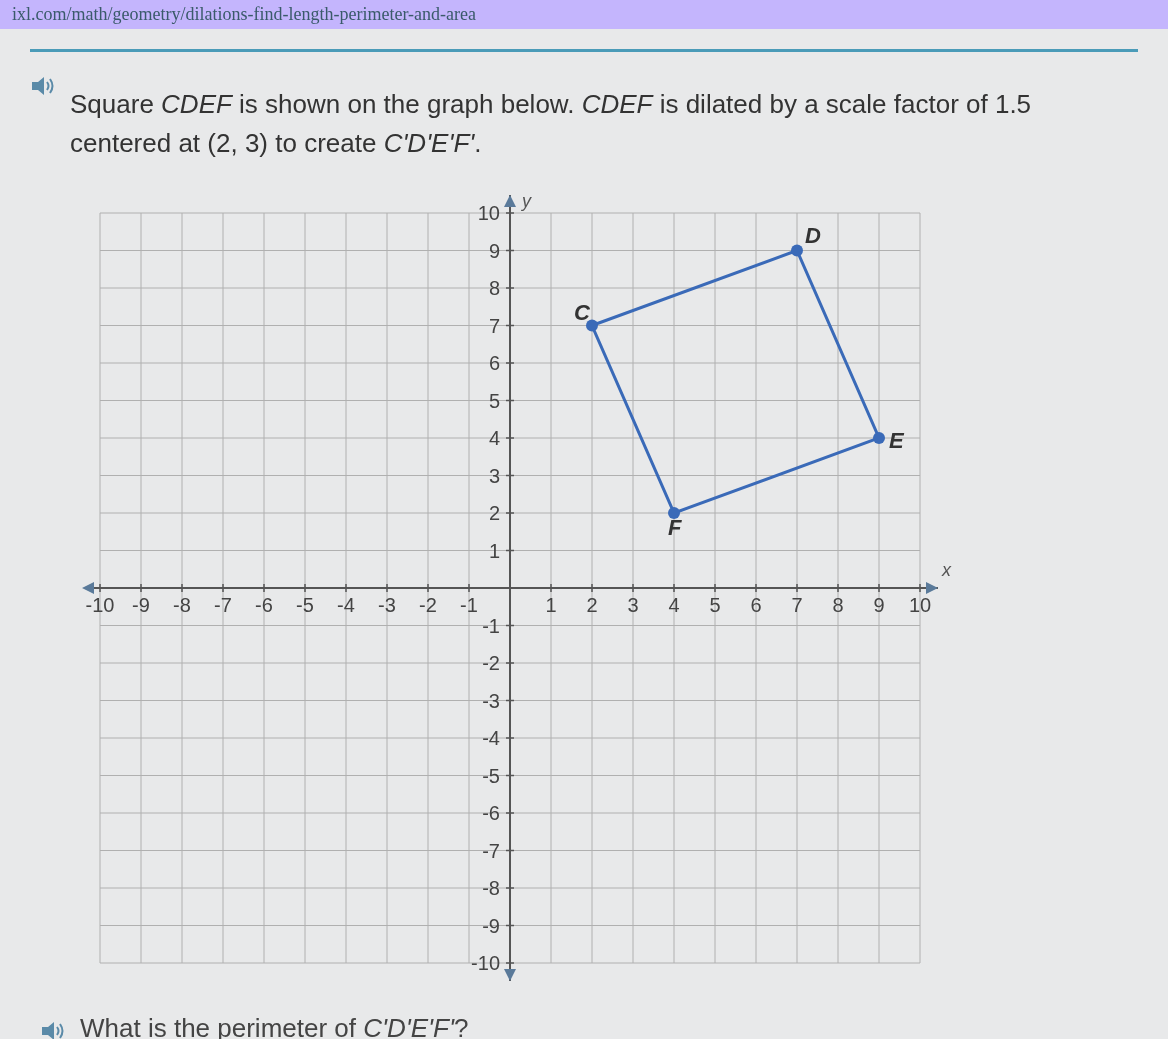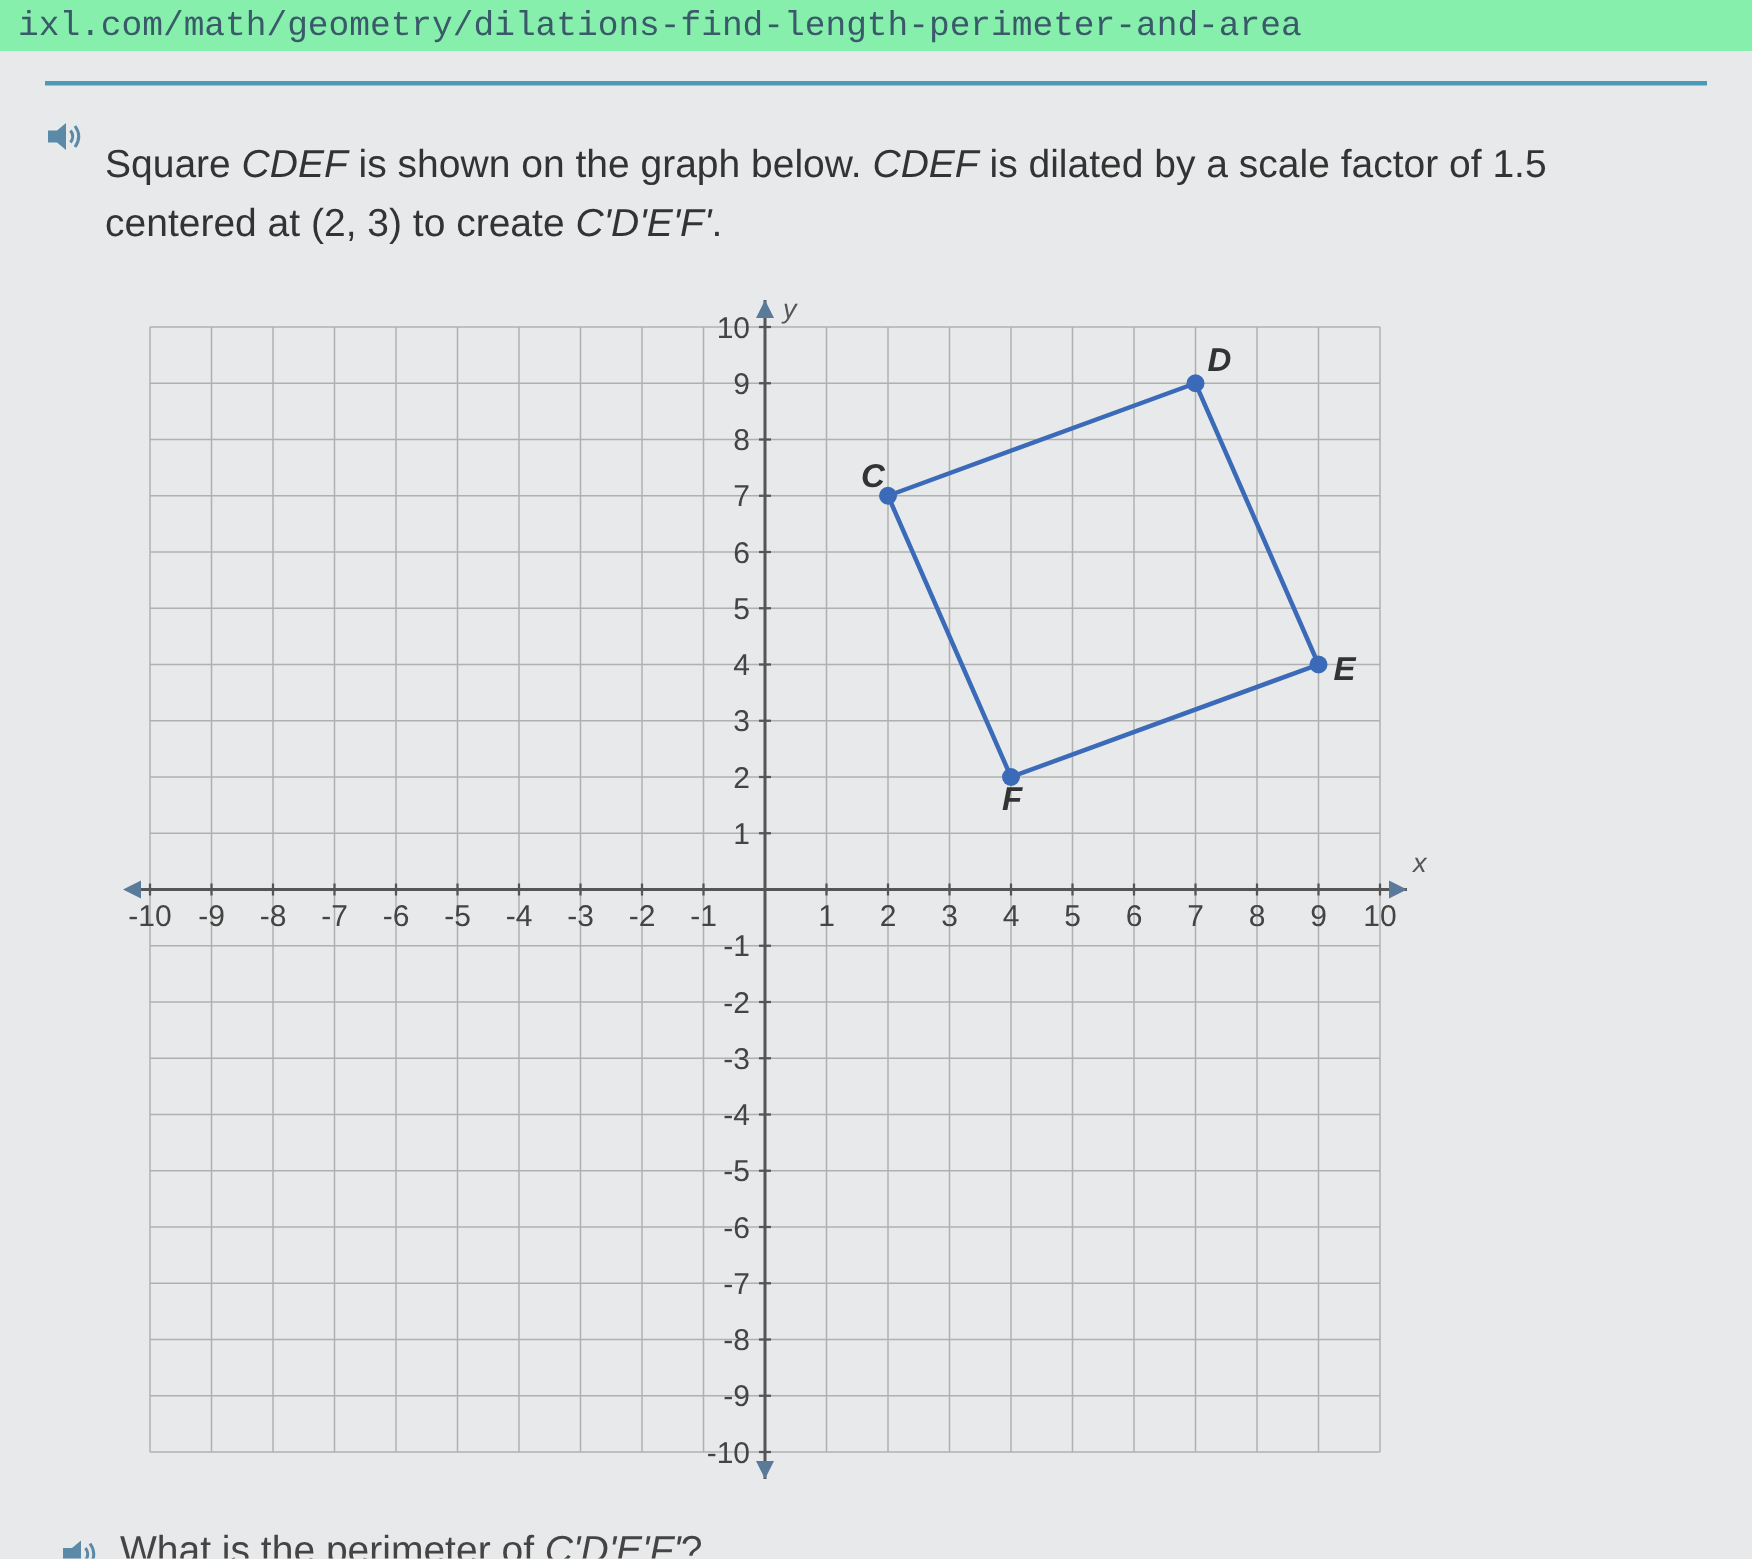--- a/index.html
+++ b/index.html
@@ -4,25 +4,25 @@
   <style>
     * { margin: 0; padding: 0; box-sizing: border-box; }
     body {
       font-family: Arial, sans-serif;
       background: #e8e9ea;
       width: 1168px;
       height: 1039px;
       overflow: hidden;
     }
     .url-bar {
-      background: #86efac;
+      background: #c4b5fd;
       color: #3a5a6a;
       padding: 4px 12px;
-      font-size: 23px;
-      font-family: Liberation Mono, monospace;
+      font-size: 18px;
+      font-family: Liberation Serif, serif;
     }
     .content {
       padding: 20px 30px;
     }
     .divider-line {
       height: 3px;
       background: #4a9bb8;
       margin-bottom: 18px;
     }
     .question-row {

